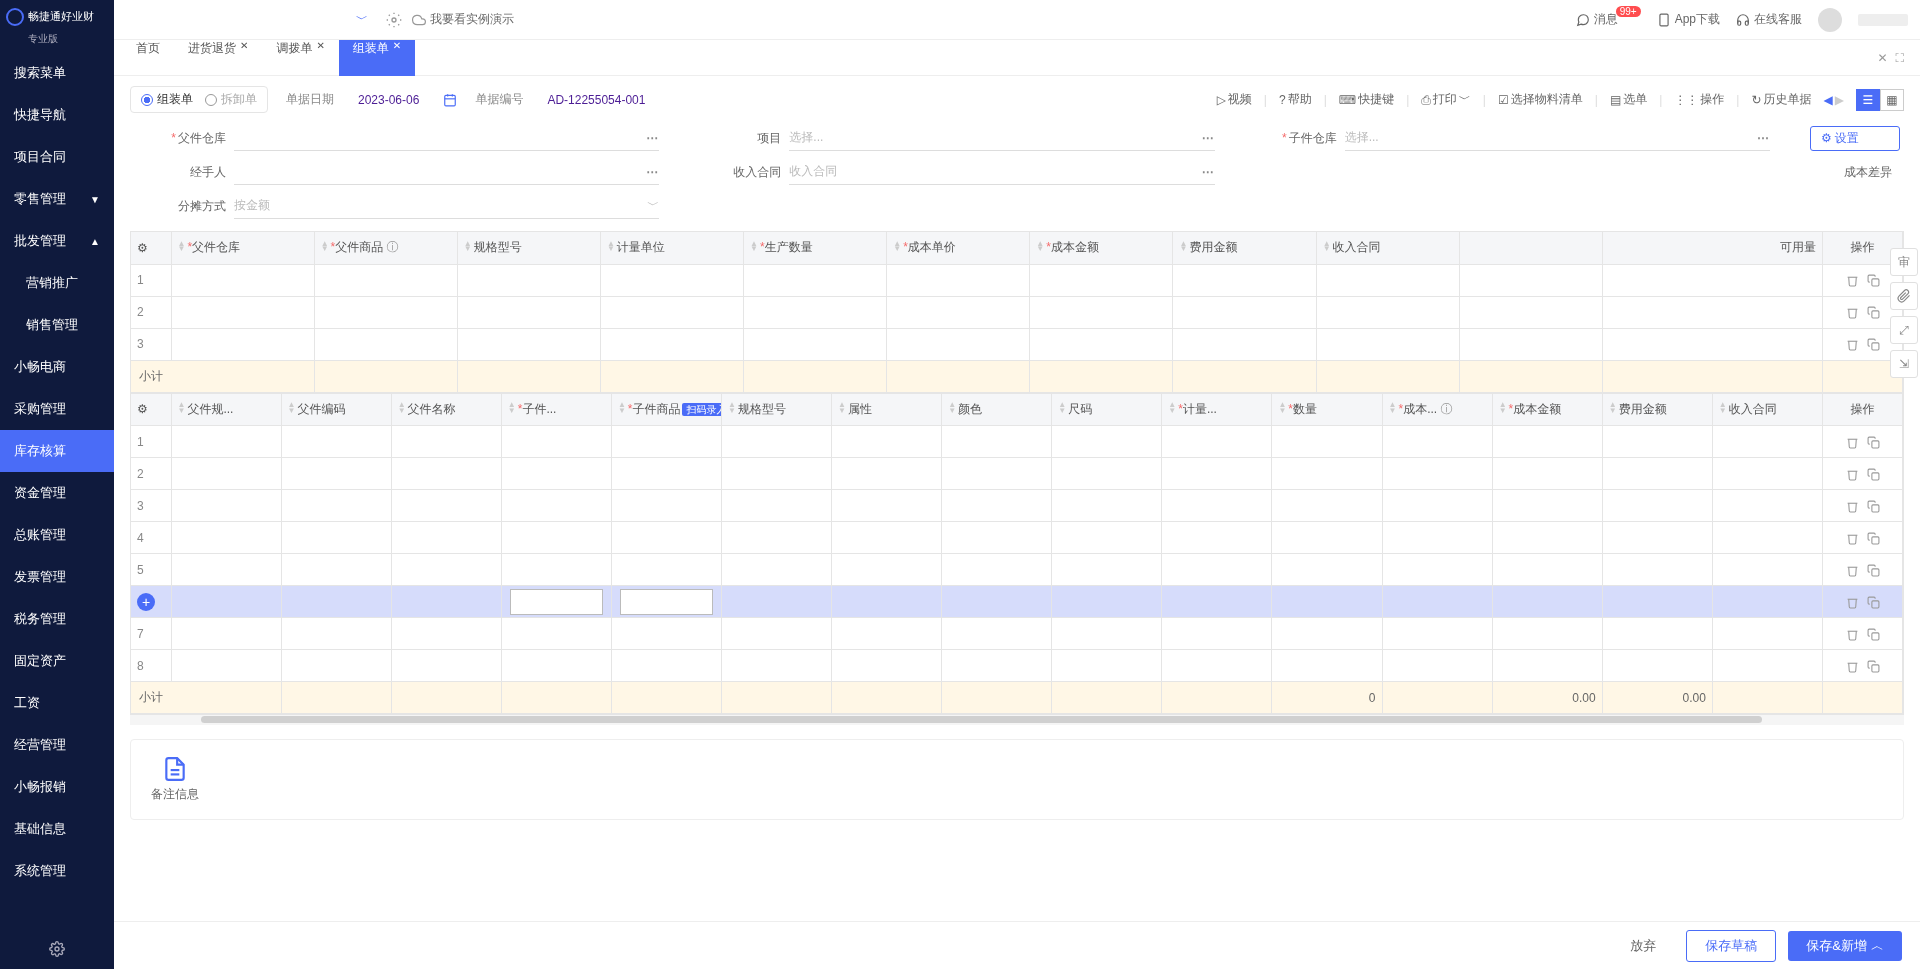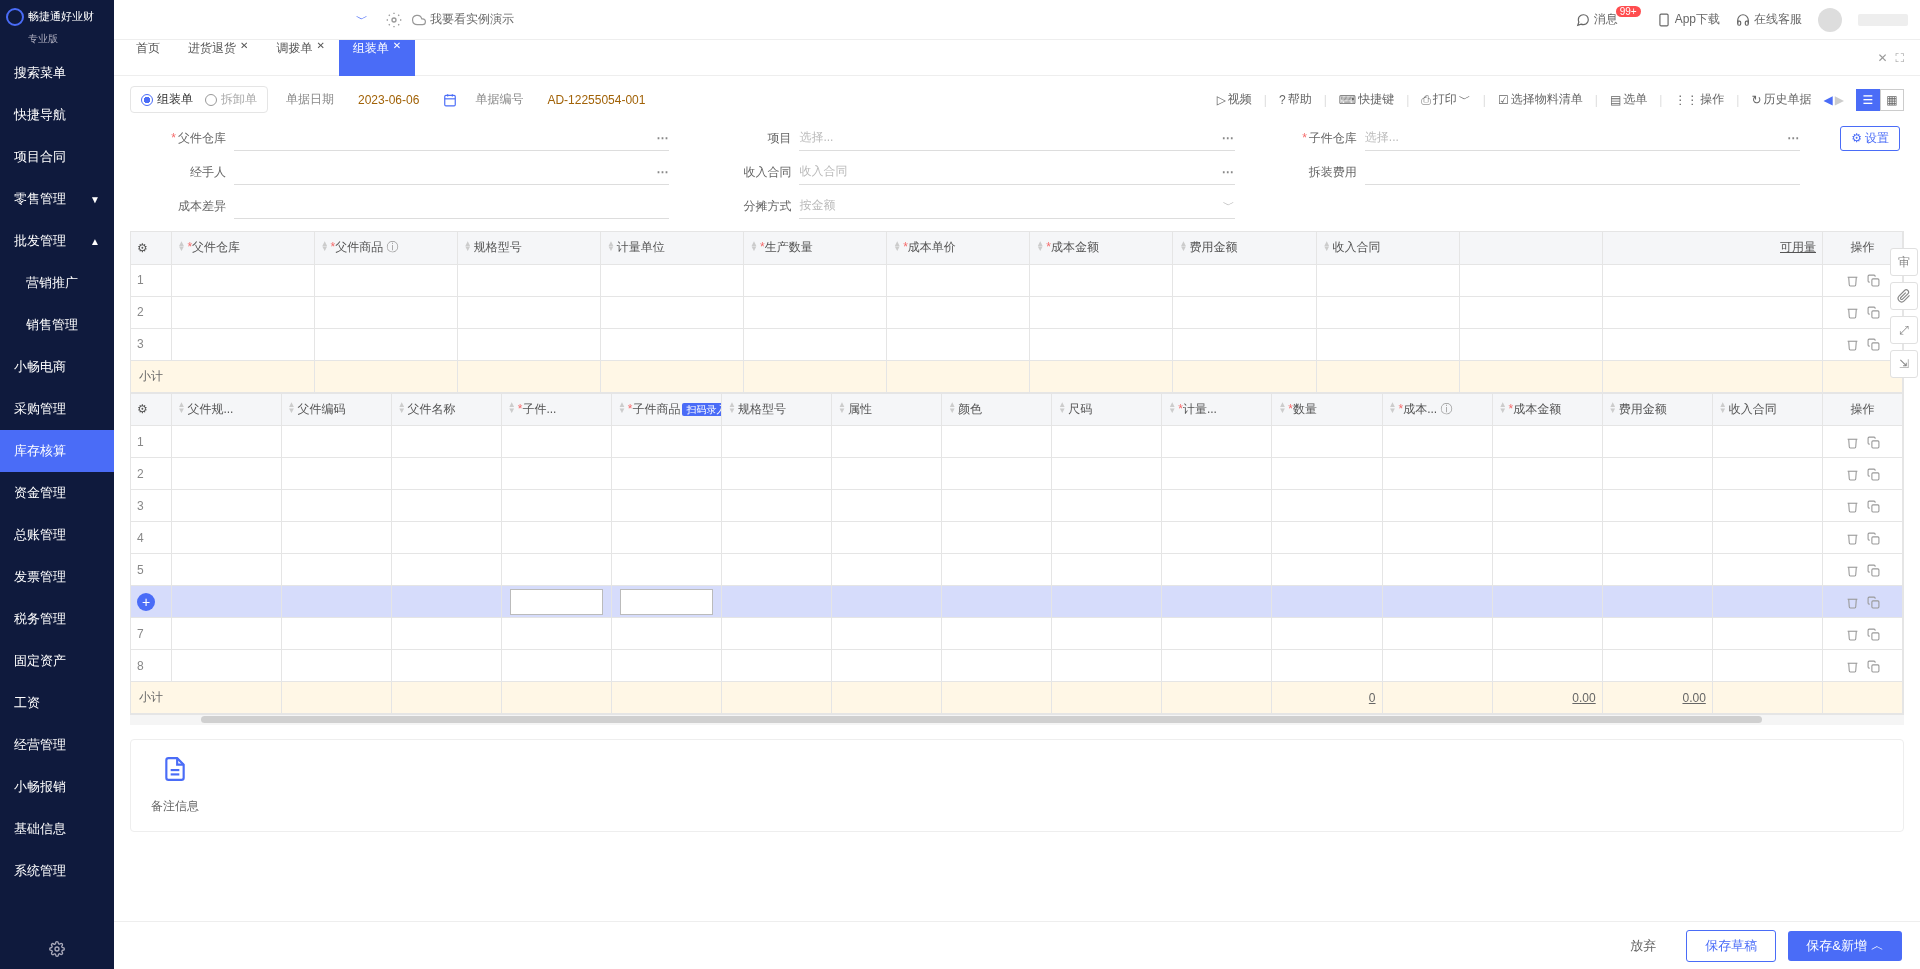--- a/index.html
+++ b/index.html
@@ -36,21 +36,21 @@
 .tab-close { font-size: 10px; }
 .tab-tools-right { margin-left: auto; display: flex; gap: 8px; color: #999; padding-right: 8px; }
 
 
 .form-header { padding: 10px 16px 4px; display: flex; align-items: center; gap: 18px; flex-wrap: wrap; }
 .radio-row { display: flex; align-items: center; gap: 12px; border: 1px solid #e5e5e5; border-radius: 4px; padding: 4px 10px; }
 .radio-opt { display: flex; align-items: center; gap: 4px; cursor: pointer; }
 .radio-dot { width: 12px; height: 12px; border: 1px solid #999; border-radius: 50%; display: inline-block; }
 .radio-dot.checked { border-color: #4a6cf7; background: radial-gradient(#4a6cf7 45%, transparent 50%); }
 .hdr-label { color: #888; }
-.hdr-val { color: #a16207; padding: 0 6px; }
+.hdr-val { color: #4c1d95; padding: 0 6px; }
 .cal-icon { color: #4a6cf7; }
 .toolbar-right { margin-left: auto; display: flex; align-items: center; gap: 12px; color: #666; }
 .toolbar-right .ti { display:flex; align-items:center; gap:2px; cursor:pointer; }
 .toolbar-right .sep { color: #ddd; }
 .nav-arrows { display: flex; gap: 2px; }
 .view-toggle { display: flex; }
 .view-toggle span { width: 24px; height: 22px; border: 1px solid #ccc; display: flex; align-items: center; justify-content: center; cursor: pointer; }
 .view-toggle span.active { background: #4a6cf7; color:#fff; border-color:#4a6cf7; }
 
 
@@ -61,39 +61,39 @@
 .fld-input { flex: 1; border-bottom: 1px solid #ddd; height: 26px; display: flex; align-items: center; color: #bbb; justify-content: space-between; }
 .ellips { color: #888; font-weight: bold; letter-spacing: 1px; cursor: pointer; }
 .settings-btn { border: 1px solid #4a6cf7; color: #4a6cf7; padding: 3px 10px; border-radius: 3px; cursor: pointer; display:flex; align-items:center; gap:3px; }
 
 
 .tbl-wrap { margin: 0 16px; border: 1px solid #e5e5e5; }
 .tbl { width: 100%; border-collapse: collapse; table-layout: fixed; }
 .tbl th, .tbl td { border-right: 1px solid #e5e5e5; border-bottom: 1px solid #e5e5e5; padding: 0 6px; height: 32px; font-weight: normal; text-align: left; white-space: nowrap; overflow: hidden; }
 .tbl th { background: #f5f6f8; color: #555; position: relative; }
 .tbl th.center, .tbl td.center { text-align: center; }
-.tbl th.right, .tbl td.right { text-align: right; text-decoration: underline; }
+.tbl th.right, .tbl td.right { text-align: right; }
 .row-num { width: 40px; text-align: center; color: #888; }
 .gear-cell { width: 40px; text-align:center; color:#888; }
 .sort-icon { color: #ccc; font-size: 8px; display:inline-block; margin-right:2px; line-height:0.7;}
 .req-star { color: #f56c6c; }
 .subtotal-row td { background: #fff7e6; color: #666; }
 .active-row td { background: #d6dcfb; }
 .active-row .input-cell { background:#fff; border:1px solid #bbb; margin:2px; height:26px; display:block;}
 .add-circle { width: 18px; height: 18px; background: #4a6cf7; color: #fff; border-radius: 50%; display: inline-flex; align-items: center; justify-content: center; font-size: 14px; cursor:pointer;}
 .scan-pill { background:#4a6cf7; color:#fff; font-size:10px; padding:1px 4px; border-radius:2px; margin-left:2px; }
 .op-col { width: 80px; }
 .op-icons { display:flex; gap:8px; justify-content:center; color:#999; }
 .q-icon { color:#999; }
 .hscroll { height: 10px; background: #f5f5f5; margin: 0 16px; position: relative; }
 .hscroll-thumb { position:absolute; left:4%; width:88%; top:1px; height:7px; background:#d0d0d0; border-radius:4px; }
 
 
 .remarks { margin: 14px 16px 0; padding: 16px 20px; display: flex; gap: 20px; border: 1px solid #eee; border-radius: 4px; }
-.remark-icon-block { display:flex; flex-direction:column; align-items:center; color:#4a6cf7; gap:16px; }
+.remark-icon-block { display:flex; flex-direction:column; align-items:center; color:#4a6cf7; gap:4px; }
 .remark-text { color: #bbb; flex:1; }
 
 
 .footer { position: absolute; bottom: 0; left: 0; right: 0; height: 48px; border-top: 1px solid #eee; display: flex; align-items: center; justify-content: flex-end; gap: 12px; padding: 0 18px; background:#fff; }
 .btn { padding: 6px 18px; border-radius: 3px; cursor: pointer; font-size: 13px; }
 .btn-text { color: #666; }
 .btn-outline { border: 1px solid #4a6cf7; color: #4a6cf7; }
 .btn-primary { background: #4a6cf7; color: #fff; display:flex; align-items:center; gap:4px; }
 
 
@@ -335,24 +335,20 @@
             <span class="ellips">⋯</span>
           </span>
         </div>
       <div class="fld">
           <span class="fld-label">收入合同</span>
           <span class="fld-input">
             <span>收入合同</span>
             <span class="ellips">⋯</span>
           </span>
         </div>
-      <div class="fld">
-          <span class="fld-label">拆装费用</span>
-          <span class="fld-input"></span>
-        </div>
       <div></div>
 
       <div class="fld">
           <span class="fld-label">成本差异</span>
           <span class="fld-input"></span>
         </div>
       <div class="fld">
           <span class="fld-label">分摊方式</span>
           <span class="fld-input">
             <span>按金额</span>

